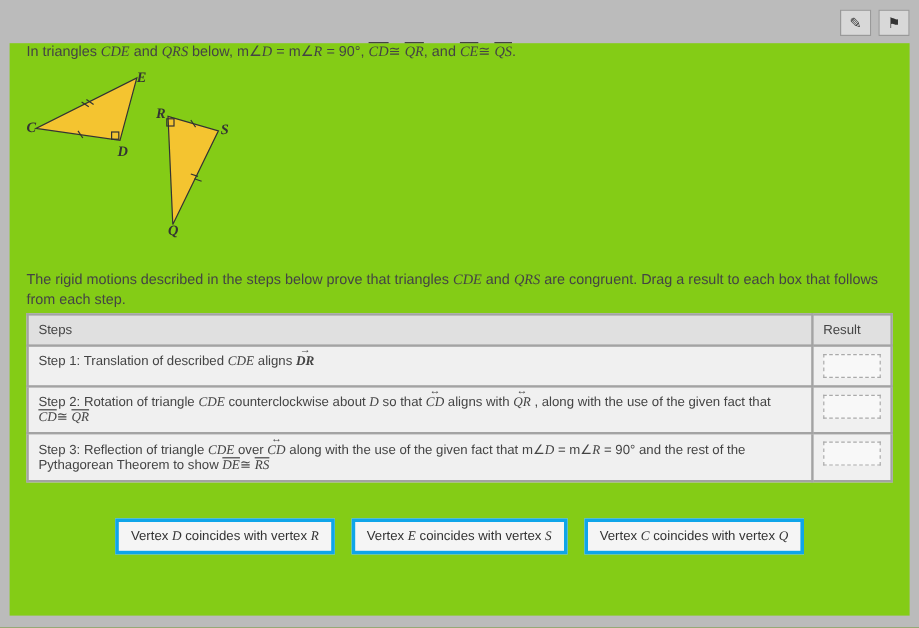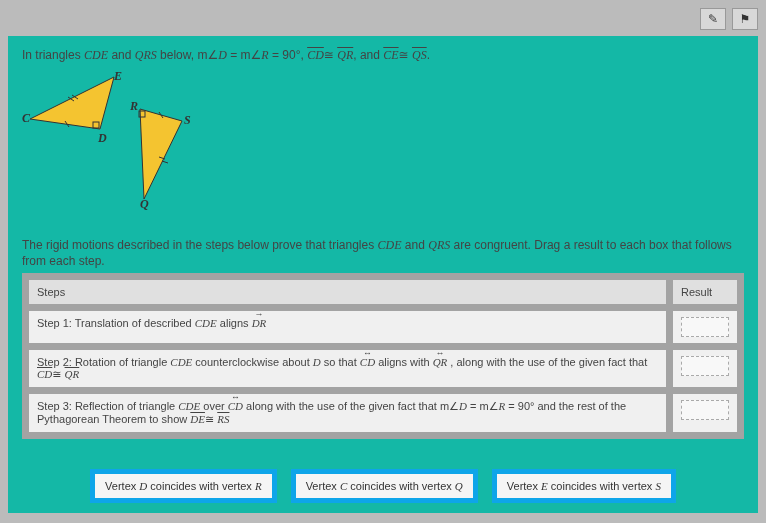--- a/index.html
+++ b/index.html
@@ -27,22 +27,22 @@
   width: 26px;
   height: 22px;
   background: #d8d8d8;
   border: 1px solid #999;
   display: flex;
   align-items: center;
   justify-content: center;
   font-size: 12px;
 }
 .content {
-  background: #14b8a6;
-  padding: 12px 14px;
+  background: #84cc16;
+  padding: 0 14px;
   height: calc(100% - 30px);
 }
 .problem-text {
   font-size: 12px;
   color: #444;
   margin-bottom: 6px;
 }
 .ital { font-style: italic; font-family: 'Times New Roman', serif; }
 .overline { text-decoration: overline; }
 .figure {
@@ -57,21 +57,21 @@
   margin-bottom: 4px;
   line-height: 1.3;
   margin-top: 29px;
 }
 table.steps {
   width: 100%;
   border-collapse: collapse;
   background: #f0f0f0;
 }
 table.steps th, table.steps td {
-  border: 7px solid #a3a3a3;
+  border: 2px solid #a3a3a3;
   padding: 6px 8px;
   text-align: left;
   vertical-align: top;
   font-size: 11px;
   color: #444;
 }
 table.steps th {
   background: #e0e0e0;
   font-weight: normal;
 }
@@ -82,27 +82,27 @@
   width: 48px;
   background: #f8f8f8;
 }
 .choices {
   display: flex;
   justify-content: center;
   gap: 14px;
   margin-top: 30px;
 }
 .choice {
-  border: 5px solid #0ea5e9;
+  border: 3px solid #0ea5e9;
   background: #f5f5f5;
   padding: 6px 10px;
   font-size: 11px;
   color: #333;
 }
-.vec { position: relative; }
+.vec { position: relative; font-weight: bold; }
 .vec::after {
   content: "→";
   position: absolute;
   top: -9px;
   left: 0;
   right: 0;
   text-align: center;
   font-size: 9px;
 }
 .lvec { position: relative; }
@@ -193,21 +193,21 @@
             </td>
       </tr>
     </tbody>
       </table>
 
     <div class="choices">
       <div class="choice">
         <span>Vertex </span><span class="ital">D</span><span> coincides with vertex </span><span class="ital">R</span>
       </div>
       <div class="choice">
+        <span>Vertex </span><span class="ital">E</span><span> coincides with vertex </span><span class="ital">S</span>
+      </div>
+      <div class="choice">
         <span>Vertex </span><span class="ital">C</span><span> coincides with vertex </span><span class="ital">Q</span>
       </div>
-      <div class="choice">
-        <span>Vertex </span><span class="ital">E</span><span> coincides with vertex </span><span class="ital">S</span>
-      </div>
     </div>
 
   </div>
 </div>
 
 </body></html>

